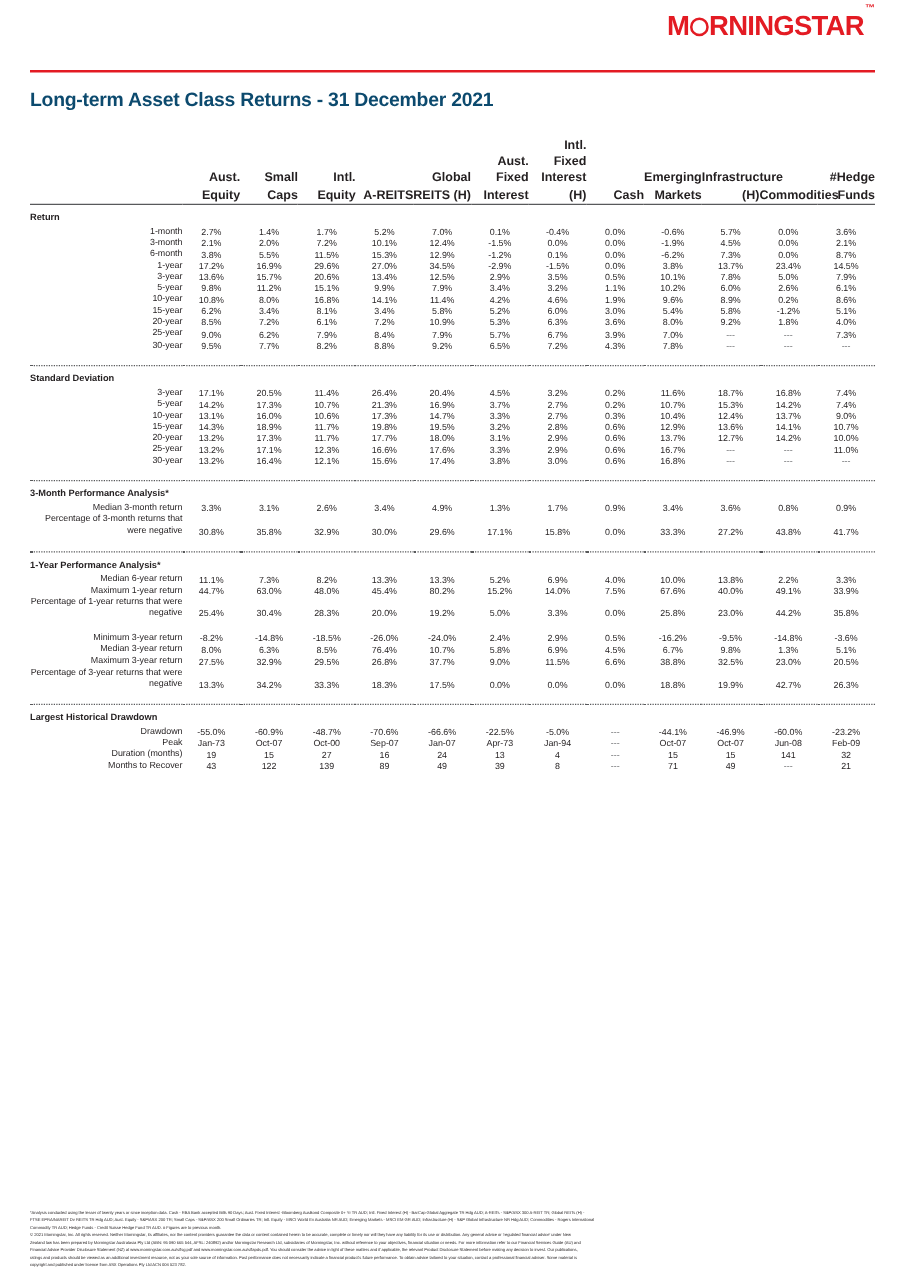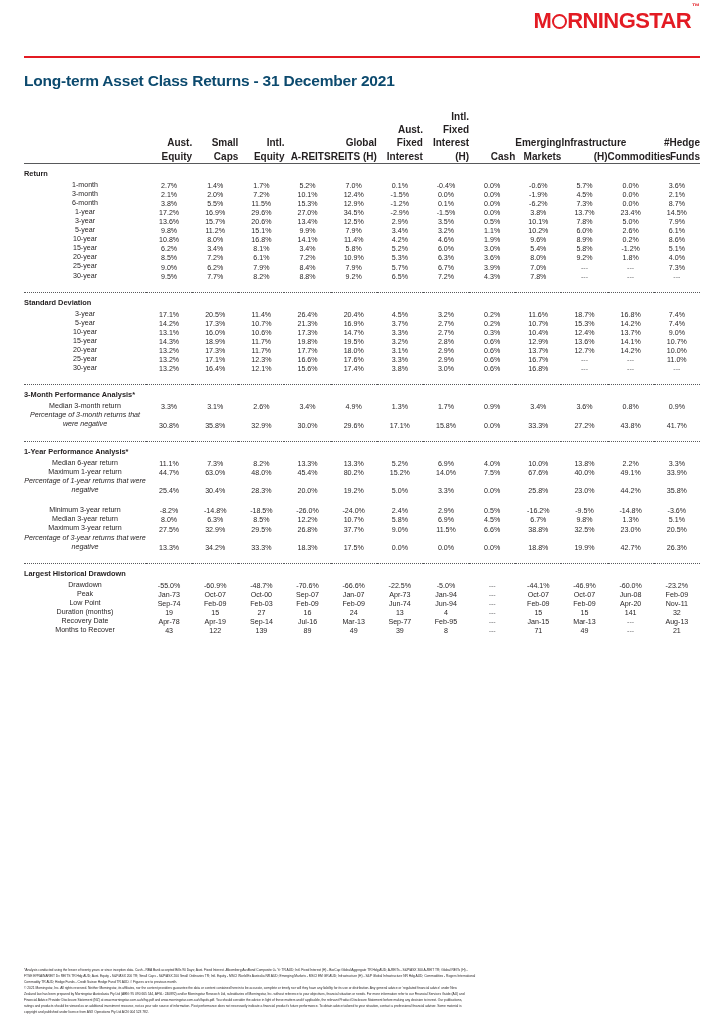--- a/index.html
+++ b/index.html
@@ -96,21 +96,21 @@
     line-height: 1.32;
     color: #231f20;
   }
   th.rowlabel-head { width: 122px; }
 
   tr.headrow th {
     border-bottom: 1.1px solid #58595b;
   }
 
   td.rowlabel {
-    text-align: center;
+    text-align: right;
     font-size: 7.1px;
     color: #231f20;
     padding: 3.4px 0 3.4px 2px;
     line-height: 1.28;
   }
   td.val {
     text-align: center;
     font-size: 7.1px;
     color: #231f20;
     padding: 3.4px 0;
@@ -121,21 +121,21 @@
   tr.section td {
     font-weight: bold;
     font-size: 7.4px;
     padding-top: 5px;
     padding-bottom: 3px;
     border-top: 1.1px dotted #58595b;
     color: #231f20;
   }
   tr.section.first td { border-top: none; }
   tr.spacer td { height: 11px; padding: 0; border: none; }
-  td.twoline { line-height: 1.3; font-style: italic; }
+  td.twoline { line-height: 1.3; }
 
   
   .footnotes {
     position: absolute;
     left: 24px;
     right: 24px;
     bottom: 8px;
     font-size: 3.3px;
     line-height: 1.45;
     color: #231f20;
@@ -569,21 +569,21 @@
           <td class="val">-16.2%</td>
           <td class="val">-9.5%</td>
           <td class="val">-14.8%</td>
           <td class="val">-3.6%</td>
         </tr>
         <tr>
           <td class="rowlabel">Median 3-year return</td>
           <td class="val">8.0%</td>
           <td class="val">6.3%</td>
           <td class="val">8.5%</td>
-          <td class="val">12.2%</td>
+          <td class="val">76.4%</td>
           <td class="val">10.7%</td>
           <td class="val">5.8%</td>
           <td class="val">6.9%</td>
           <td class="val">4.5%</td>
           <td class="val">6.7%</td>
           <td class="val">9.8%</td>
           <td class="val">1.3%</td>
           <td class="val">5.1%</td>
         </tr>
         <tr>
@@ -646,63 +646,33 @@
           <td class="val">Jan-07</td>
           <td class="val">Apr-73</td>
           <td class="val">Jan-94</td>
           <td class="val dash">---</td>
           <td class="val">Oct-07</td>
           <td class="val">Oct-07</td>
           <td class="val">Jun-08</td>
           <td class="val">Feb-09</td>
         </tr>
         <tr>
-          <td class="rowlabel">Low Point</td>
-          <td class="val">Sep-74</td>
-          <td class="val">Feb-09</td>
-          <td class="val">Feb-03</td>
-          <td class="val">Feb-09</td>
-          <td class="val">Feb-09</td>
-          <td class="val">Jun-74</td>
-          <td class="val">Jun-94</td>
-          <td class="val dash">---</td>
-          <td class="val">Feb-09</td>
-          <td class="val">Feb-09</td>
-          <td class="val">Apr-20</td>
-          <td class="val">Nov-11</td>
-        </tr>
-        <tr>
           <td class="rowlabel">Duration (months)</td>
           <td class="val">19</td>
           <td class="val">15</td>
           <td class="val">27</td>
           <td class="val">16</td>
           <td class="val">24</td>
           <td class="val">13</td>
           <td class="val">4</td>
           <td class="val dash">---</td>
           <td class="val">15</td>
           <td class="val">15</td>
           <td class="val">141</td>
           <td class="val">32</td>
-        </tr>
-        <tr>
-          <td class="rowlabel">Recovery Date</td>
-          <td class="val">Apr-78</td>
-          <td class="val">Apr-19</td>
-          <td class="val">Sep-14</td>
-          <td class="val">Jul-16</td>
-          <td class="val">Mar-13</td>
-          <td class="val">Sep-77</td>
-          <td class="val">Feb-95</td>
-          <td class="val dash">---</td>
-          <td class="val">Jan-15</td>
-          <td class="val">Mar-13</td>
-          <td class="val dash">---</td>
-          <td class="val">Aug-13</td>
         </tr>
         <tr>
           <td class="rowlabel">Months to Recover</td>
           <td class="val">43</td>
           <td class="val">122</td>
           <td class="val">139</td>
           <td class="val">89</td>
           <td class="val">49</td>
           <td class="val">39</td>
           <td class="val">8</td>

